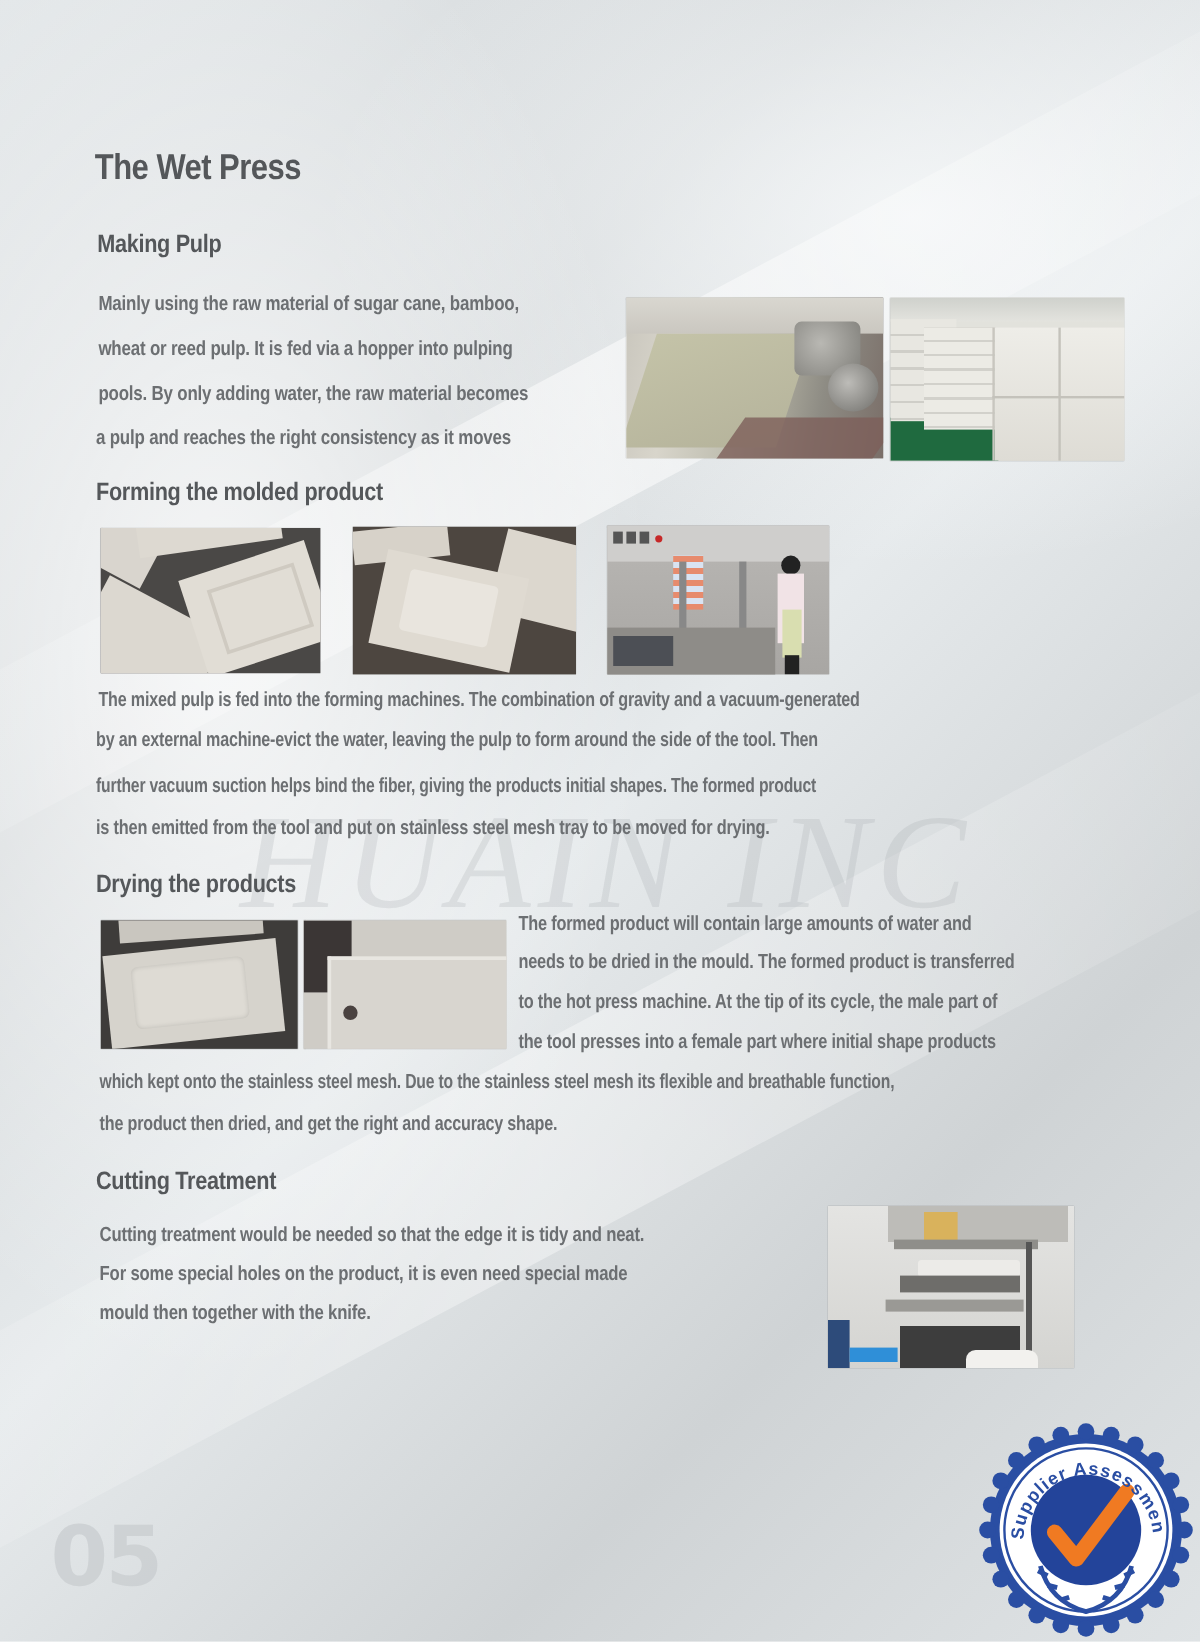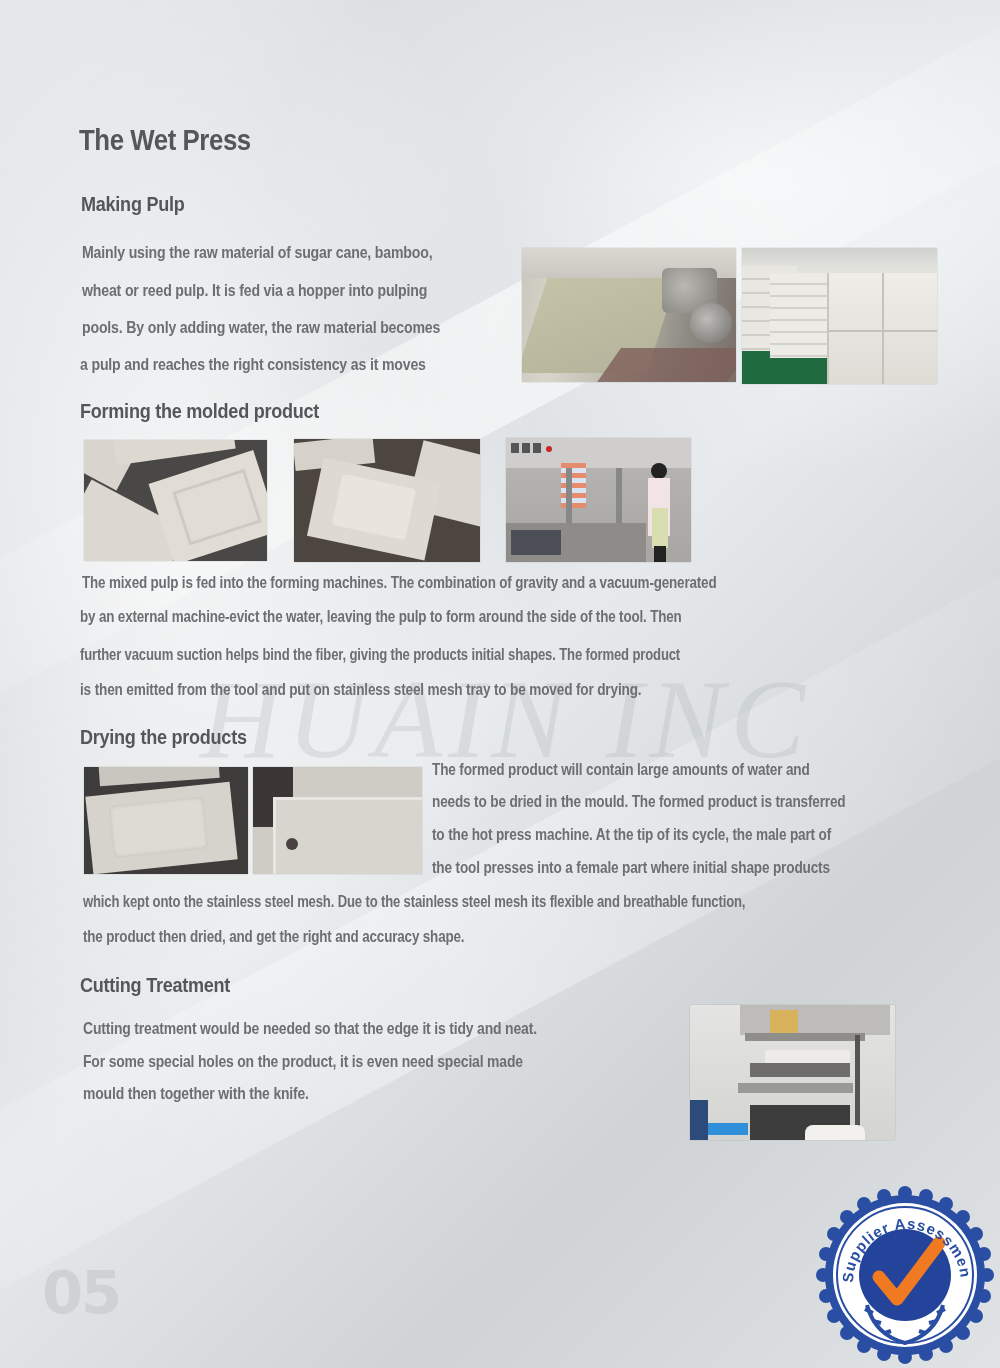--- a/index.html
+++ b/index.html
@@ -33,21 +33,21 @@
   .photo {
     position:absolute; overflow:hidden; box-shadow:0 0 1px rgba(0,0,0,0.3);
   }
   .watermark {
     position:absolute; left:200px; top:655px;
     font-family:"Liberation Serif", serif; font-style:italic; font-size:112px;
     color:rgba(160,164,168,0.22); white-space:nowrap; letter-spacing:6px;
   }
   .page-num {
     position:absolute; left:42px; top:1258px;
-    font-family:"DejaVu Sans", sans-serif; font-size:59px; font-weight:bold;
+    font-family:"DejaVu Sans", sans-serif; font-size:69px; font-weight:bold;
     color:rgba(200,204,207,0.75); letter-spacing:-2px;
   }
 </style>
 </head>
 <body>
 
 <div class="streak" style="left:-200px;top:300px;width:1400px;height:120px;"></div>
 <div class="streak" style="left:-300px;top:880px;width:1500px;height:160px;opacity:0.7;"></div>
 
 <div class="watermark">HUAIN INC</div>

